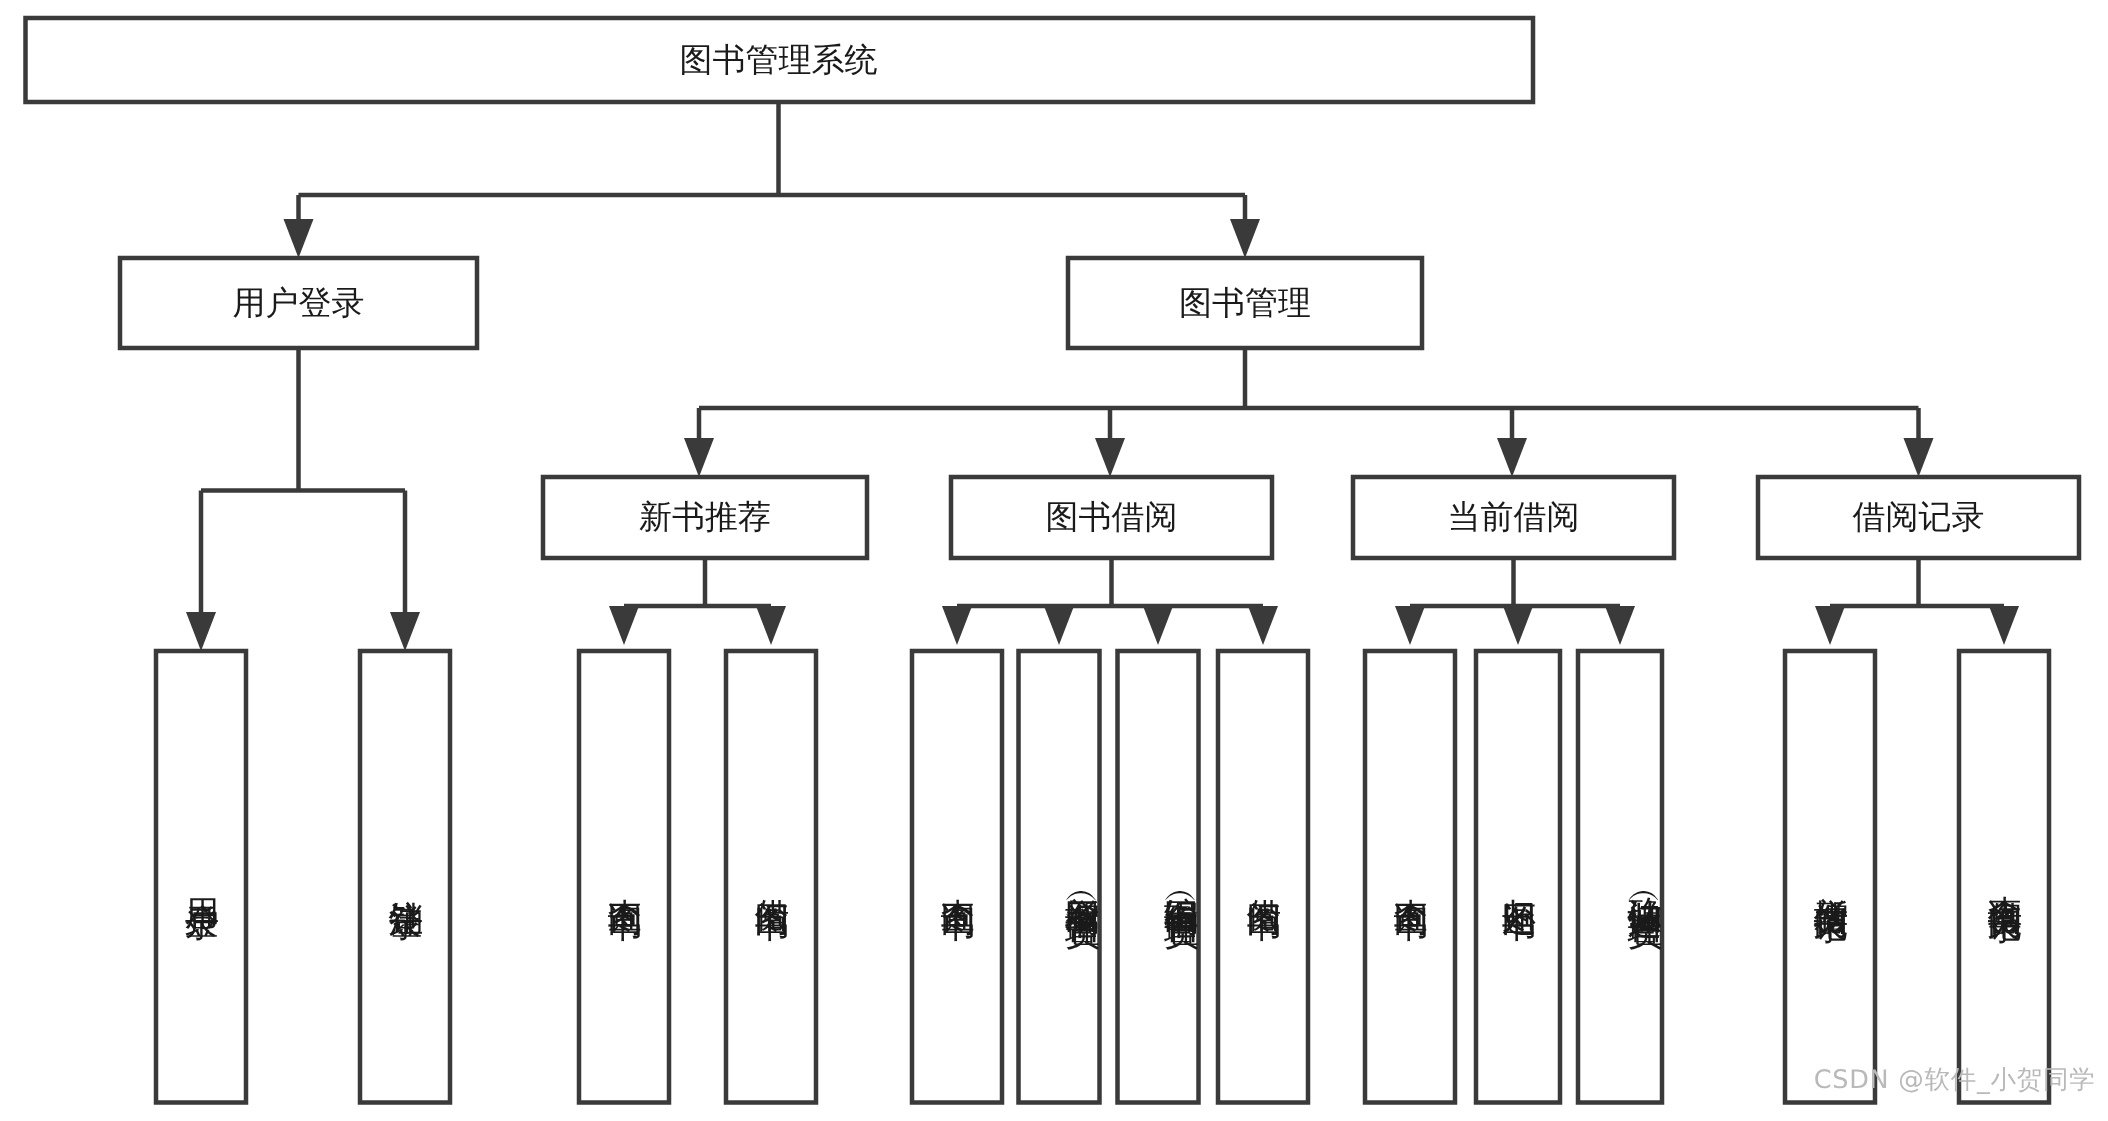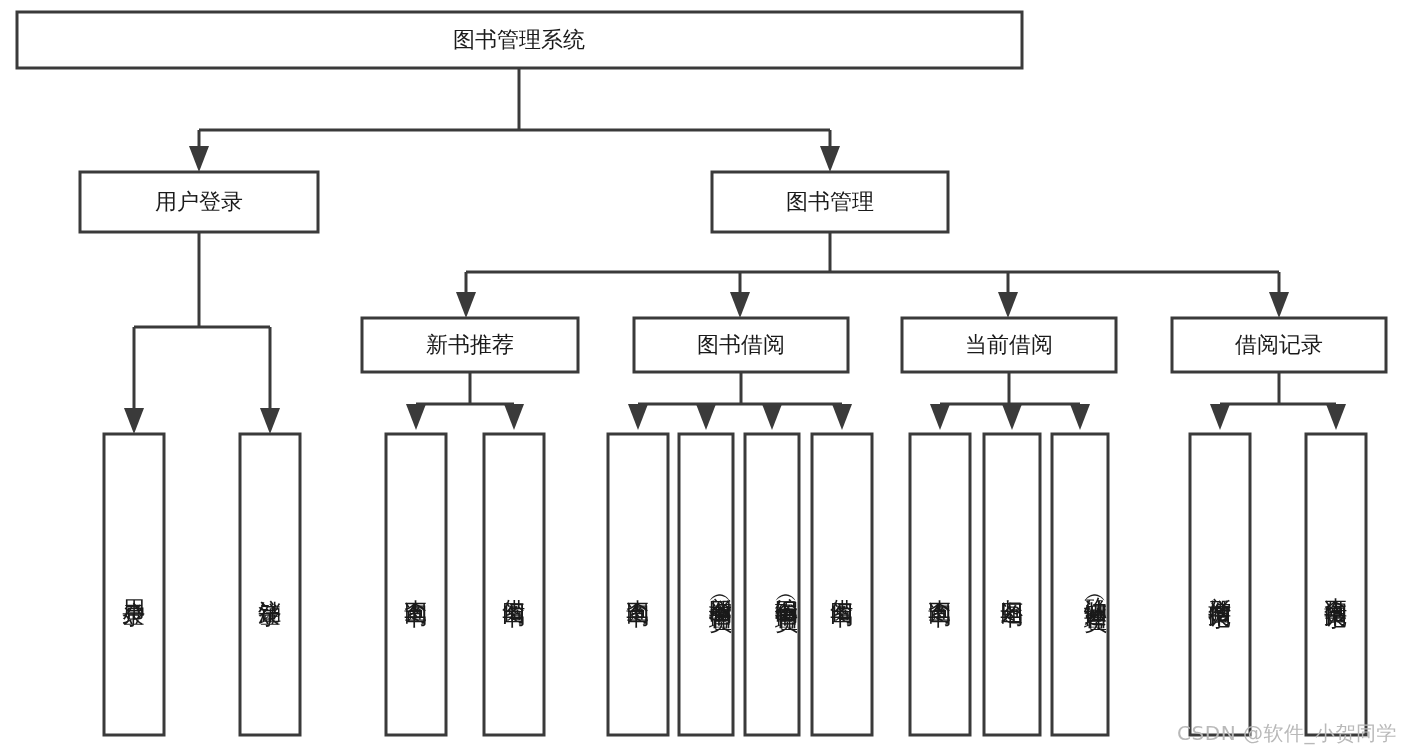--- a/index.html
+++ b/index.html
@@ -62,23 +62,23 @@
     font-size: 23px;
     line-height: 1.06;
     color: #1a1a1a;
     letter-spacing: 2px;
     white-space: nowrap;
     pointer-events: none;
   }
   .watermark {
     position: absolute;
     right: 8px;
-    bottom: 0;
-    font-family: "DejaVu Sans", "Liberation Sans", sans-serif;
-    font-size: 20px;
+    bottom: 16px;
+    font-family: "DejaVu Sans", "Liberation Sans", sans-serif;
+    font-size: 17px;
     color: #b9b9b9;
     white-space: nowrap;
     letter-spacing: 0.5px;
   }
 </style>
 </head>
 <body>
 
 <div id="diagram-root">
 

